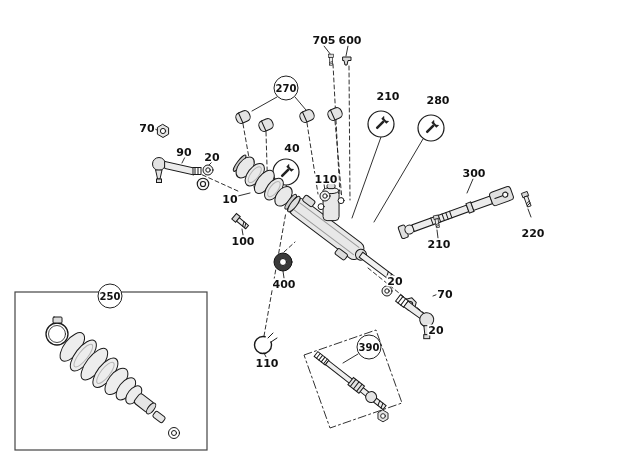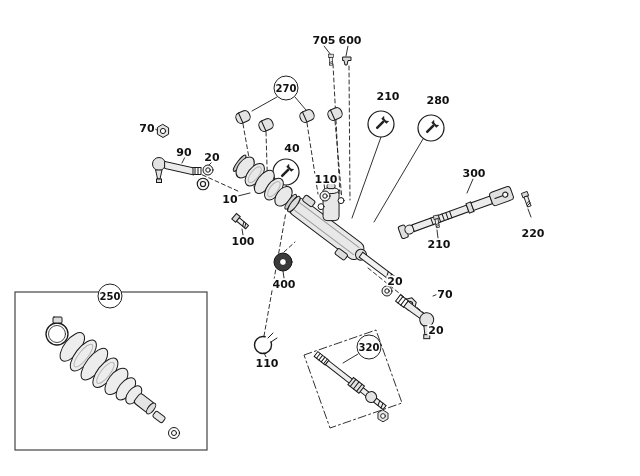--- a/index.html
+++ b/index.html
@@ -293,15 +293,15 @@
 <div class="lbl" style="left:243px;top:241px">100</div>
 <div class="lbl" style="left:474px;top:173px">300</div>
 <div class="lbl" style="left:533px;top:233px">220</div>
 <div class="lbl" style="left:439px;top:244px">210</div>
 <div class="lbl" style="left:284px;top:284px">400</div>
 <div class="lbl" style="left:395px;top:281px">20</div>
 <div class="lbl" style="left:445px;top:294px">70</div>
 <div class="lbl" style="left:436px;top:330px">20</div>
 <div class="lbl circled" style="left:110px;top:296px">250</div>
 <div class="lbl" style="left:267px;top:363px">110</div>
-<div class="lbl circled" style="left:369px;top:347px">320</div>
+<div class="lbl circled" style="left:369px;top:347px">390</div>
 
 </div>
 
 </body></html>

